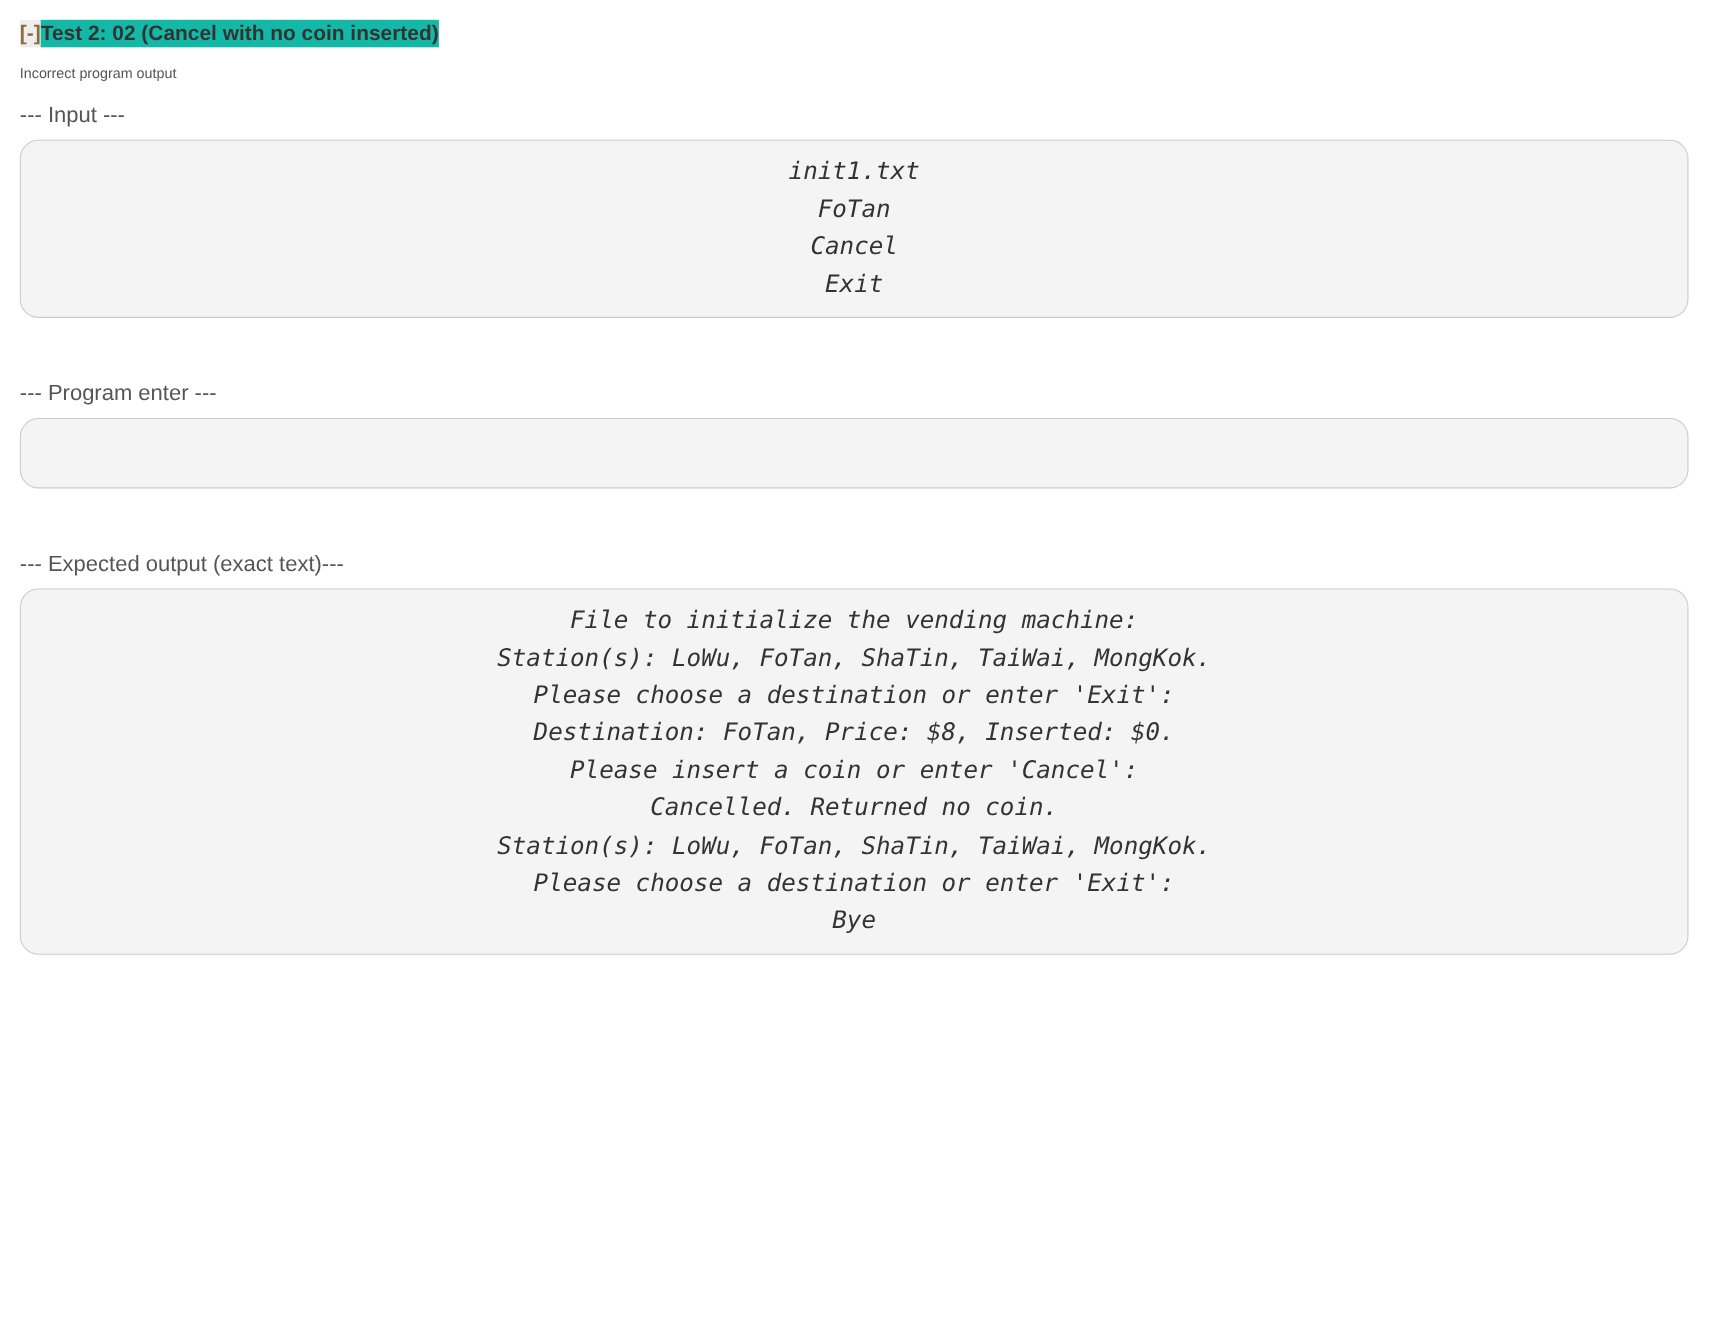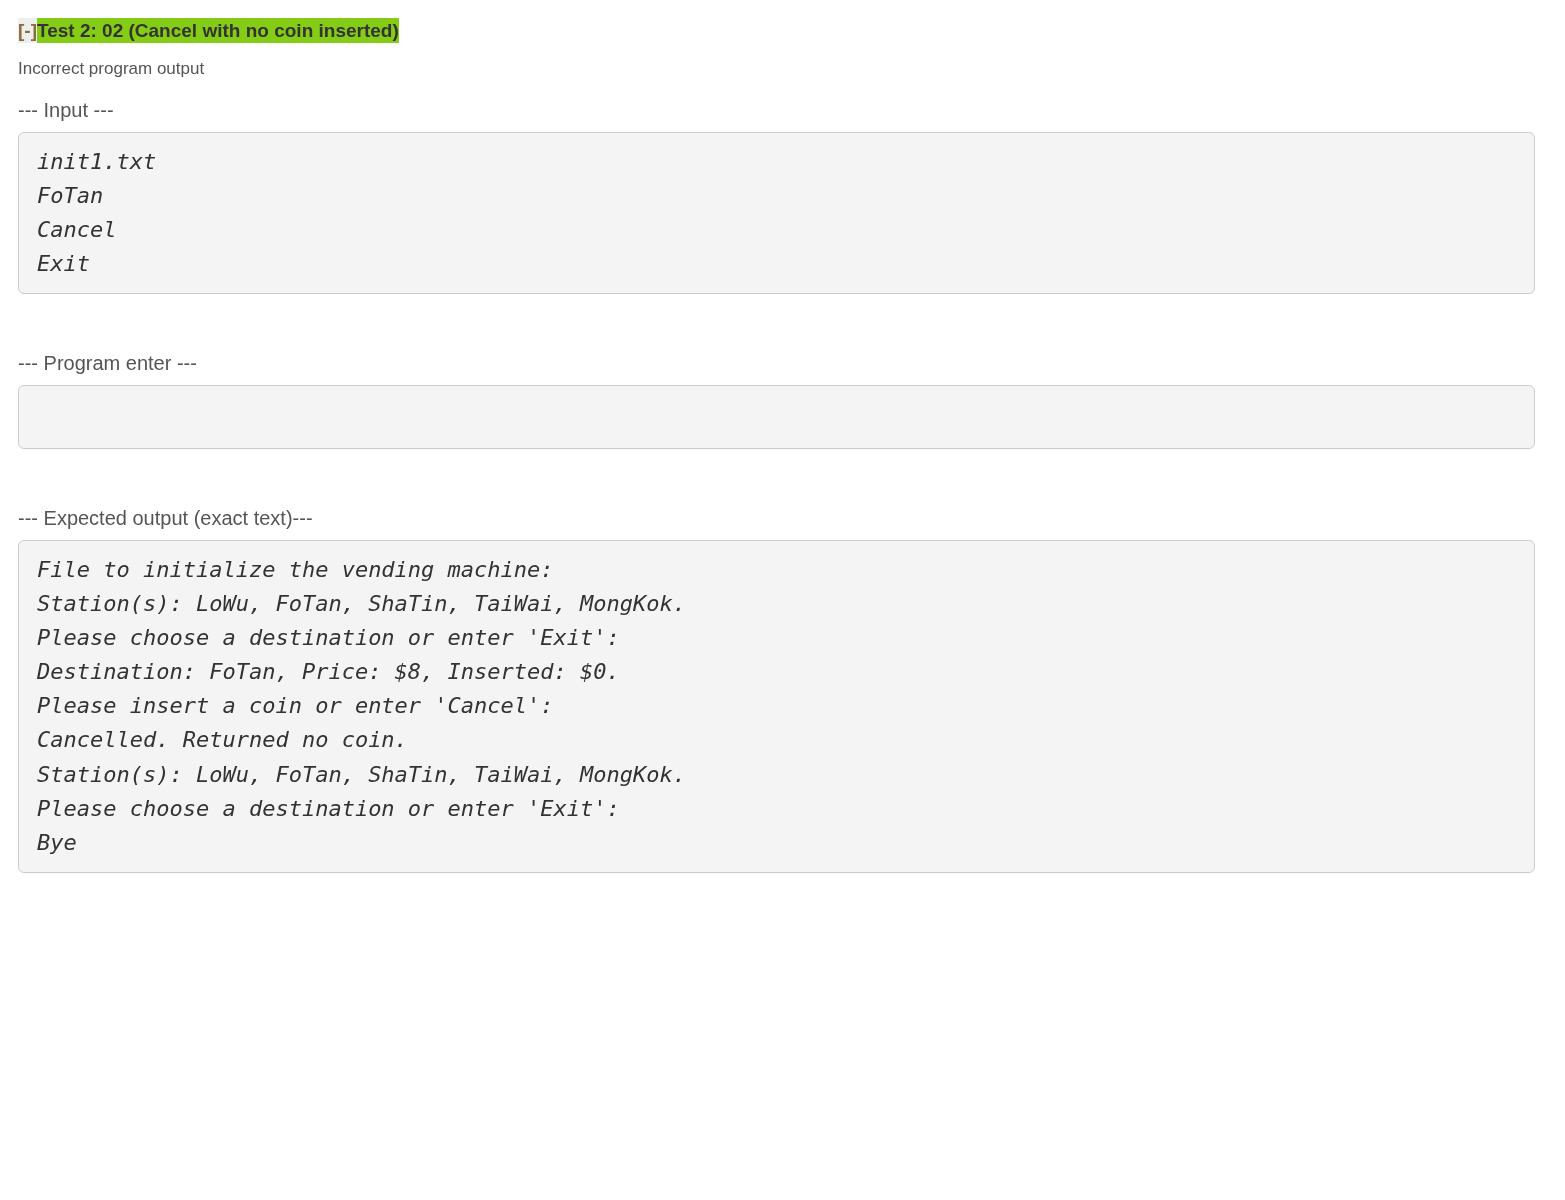--- a/index.html
+++ b/index.html
@@ -21,46 +21,47 @@
   }
   .collapse-toggle {
     color: #8a6d3b;
     font-weight: 700;
     background: #eeeeee;
     padding: 2px 0;
   }
   .test-title-text {
     font-weight: 700;
     color: #333333;
-    background: #84cc16;
+    background: #14b8a6;
     padding: 2px 0;
   }
   .status-line {
     color: #555555;
-    font-size: 17px;
+    font-size: 13px;
     margin: 0 0 20px 0;
   }
   .section-label {
     color: #555555;
     font-size: 20px;
     margin: 0 0 10px 0;
   }
   .codebox {
     border: 1px solid #cccccc;
-    border-radius: 6px;
+    border-radius: 17px;
     background: #f4f4f4;
     padding: 12px 18px;
     font-family: "Menlo", "Consolas", "DejaVu Sans Mono", monospace;
     font-style: italic;
     font-size: 22px;
     line-height: 1.55;
     color: #333333;
     white-space: pre;
     overflow: auto;
     margin: 0;
+    text-align: center;
   }
   .codebox.empty {
     min-height: 38px;
     padding: 12px 18px;
   }
   .section-gap {
     height: 58px;
   }
 </style>
 </head>

